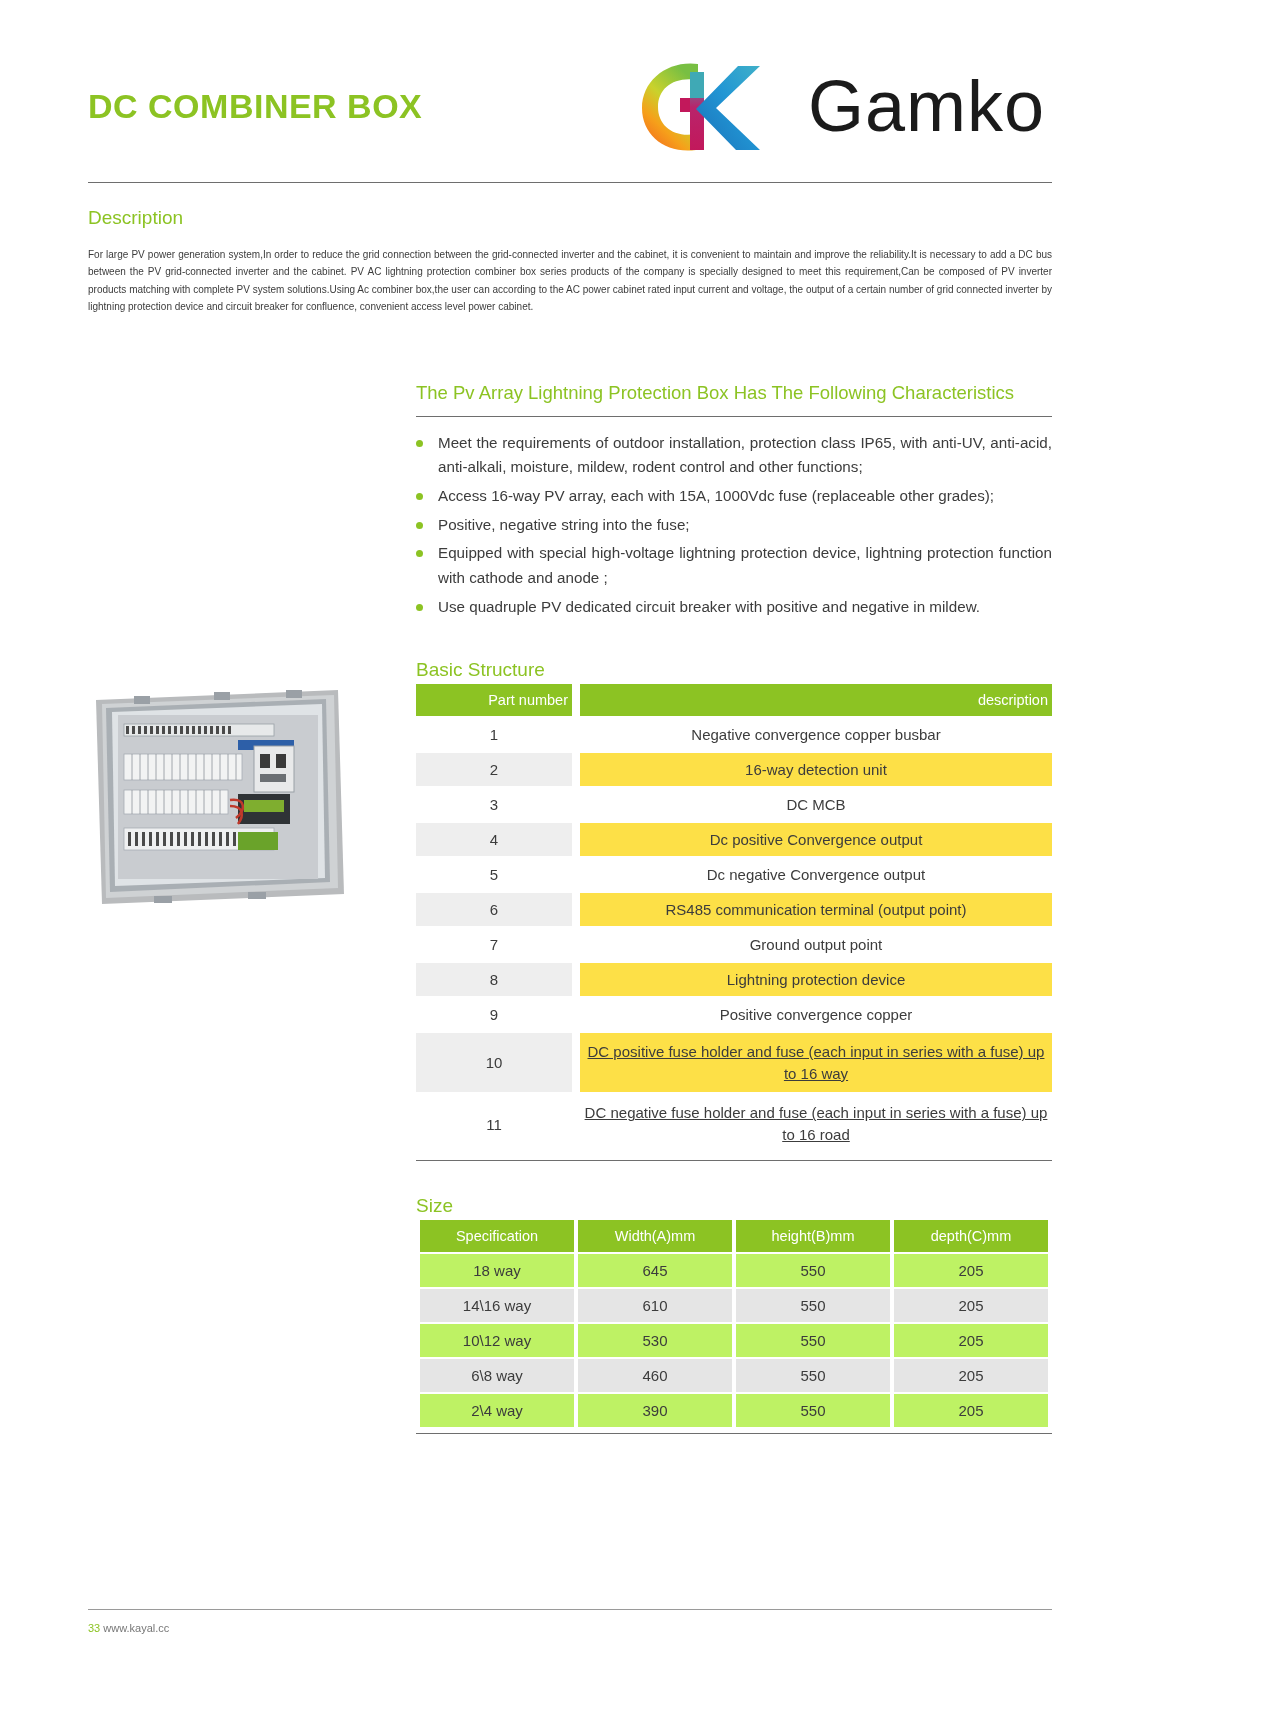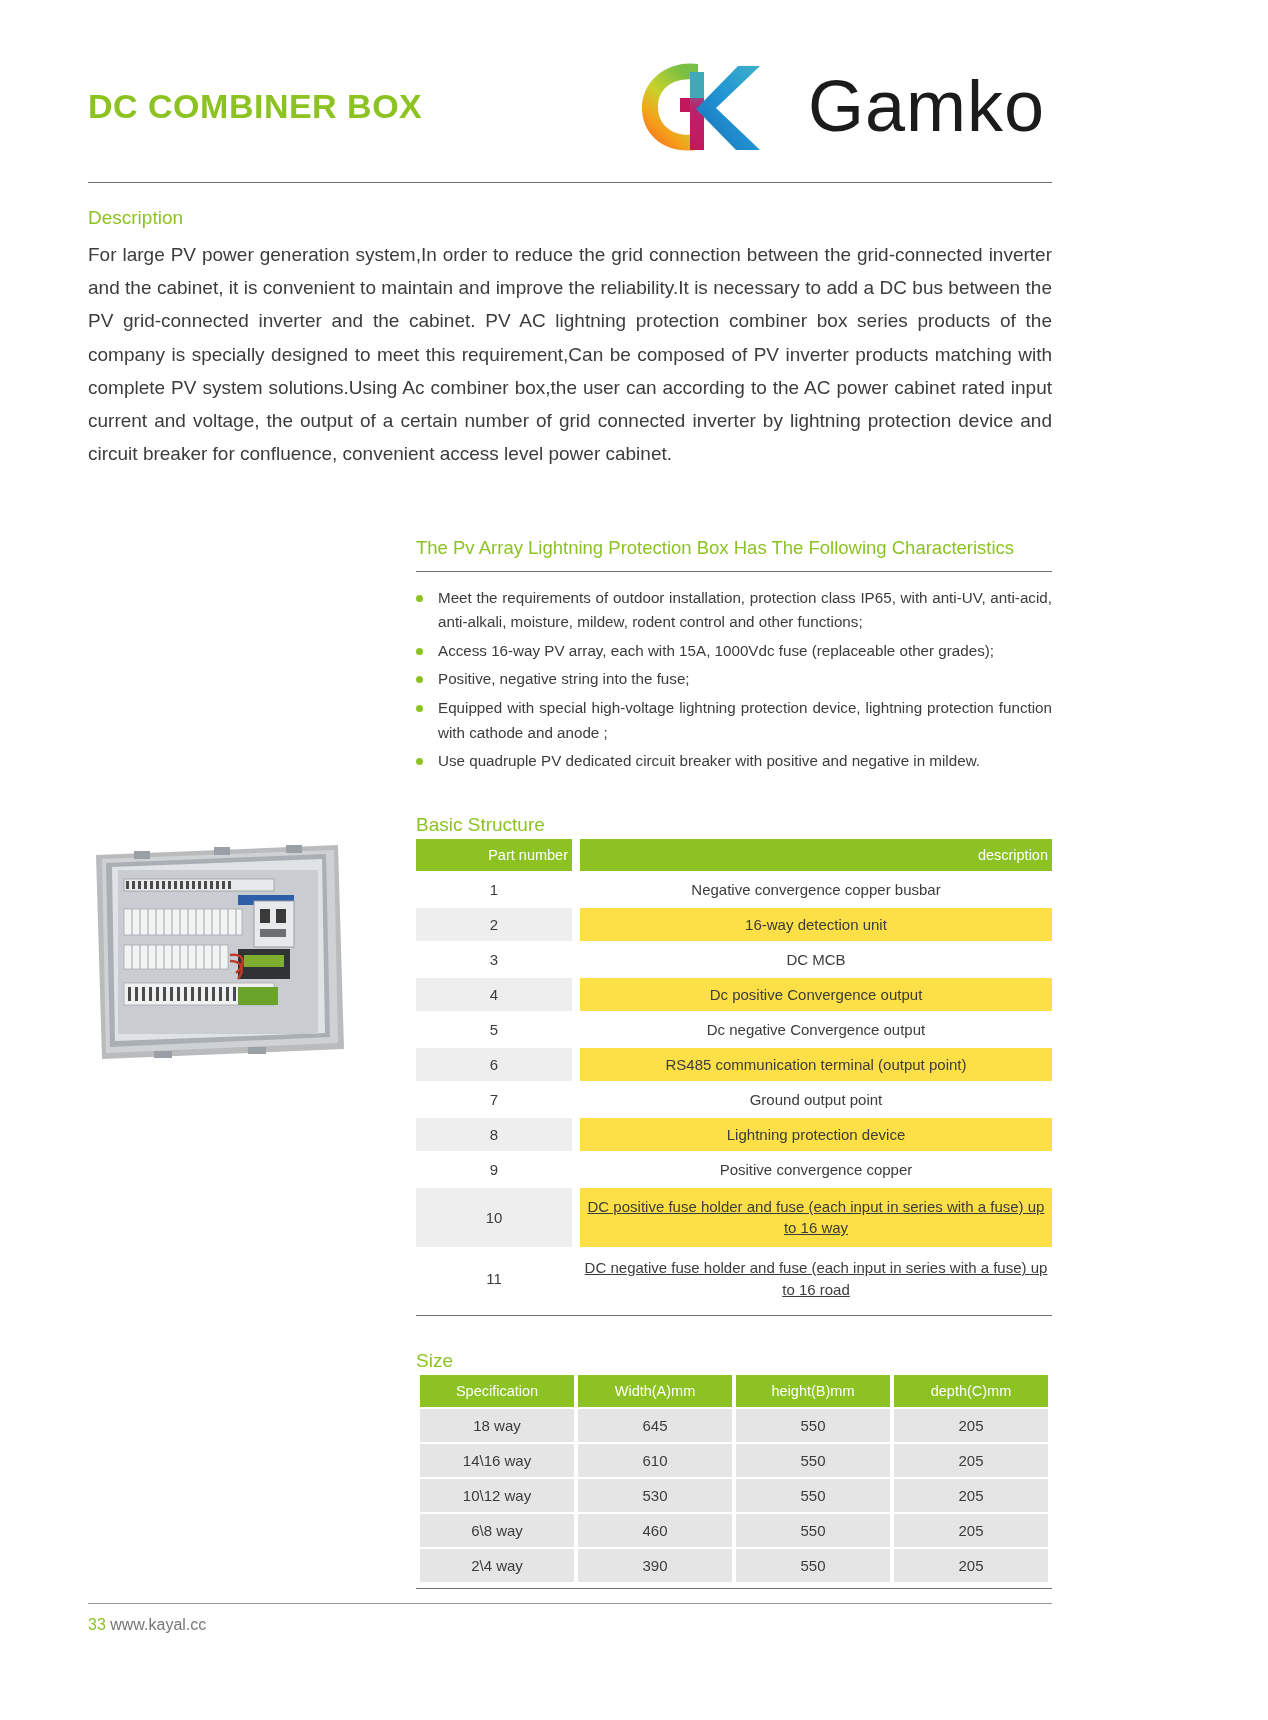--- a/index.html
+++ b/index.html
@@ -69,22 +69,22 @@
     color: #8cc323;
     font-size: 19px;
     font-weight: normal;
     margin: 0;
     line-height: 1.2;
   }
   .desc-block {
     margin: 24px 88px 0 88px;
   }
   .desc-body {
-    margin-top: 8px;
-    font-size: 19px;
+    margin-top: 16px;
+    font-size: 10px;
     line-height: 1.75;
     text-align: justify;
     color: #3c3c3c;
   }
 
   
   .lower {
     position: relative;
     margin: 0 88px;
   }
@@ -183,36 +183,36 @@
     color: #ffffff;
     font-weight: normal;
     font-size: 14.5px;
     padding: 8px 4px;
     text-align: center;
     width: 25%;
   }
   .tbl-size td {
     padding: 8px 4px;
     text-align: center;
-    background: #e5e5e5;
+    background: #bef264;
     color: #3c3c3c;
   }
   .tbl-size tbody tr.alt td { background: #e5e5e5; }
 
   
   .footer {
     position: absolute;
     left: 88px;
     right: 88px;
     bottom: 86px;
   }
   .footer-rule { border-top: 1px solid #9a9a9a; }
   .footer-text {
     margin-top: 12px;
-    font-size: 16px;
+    font-size: 11px;
     color: #777777;
   }
   .footer-page { color: #8cc323; }
 </style>
 </head>
 <body>
 
 <div class="page">
 
   <div class="header">

